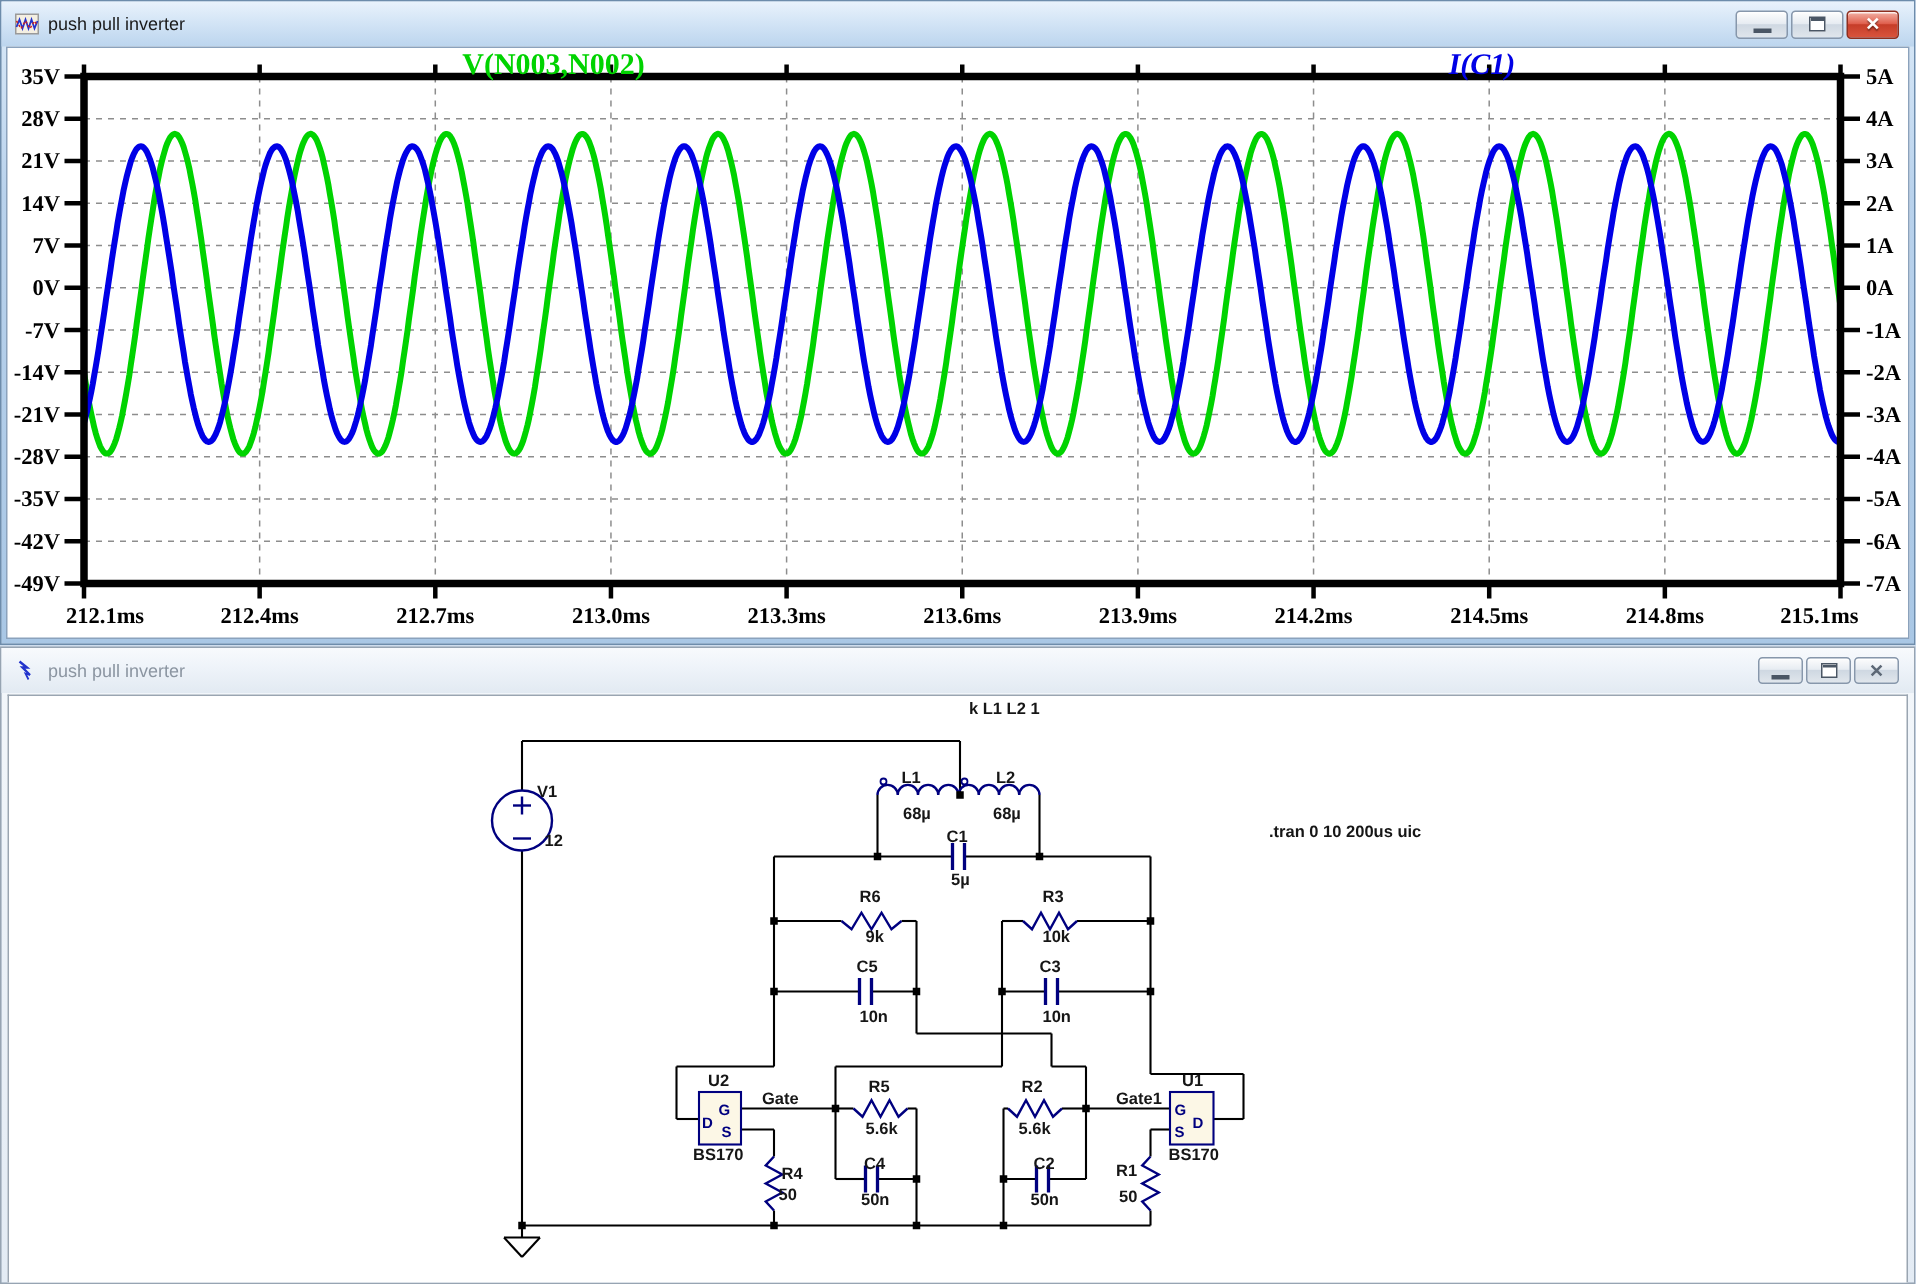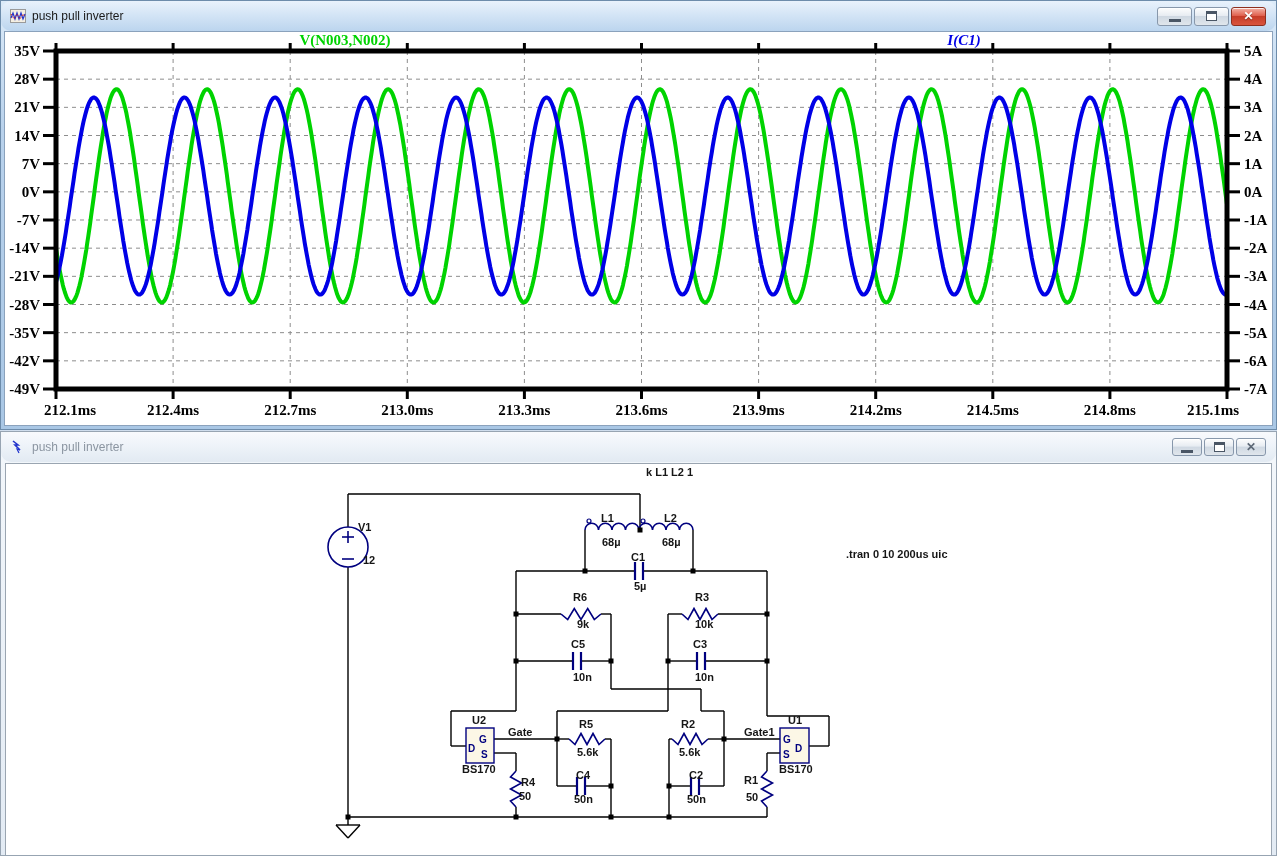--- a/index.html
+++ b/index.html
@@ -5,21 +5,21 @@
   html,body{margin:0;padding:0;}
   body{
     width:1277px;height:856px;overflow:hidden;position:relative;
     background:#cfdded;font-family:"Liberation Sans",sans-serif;
   }
   .window{position:absolute;left:0;width:1277px;}
   .win1{top:0;height:430px;background:linear-gradient(180deg,#dcebf9,#b9d2ec 30%,#a9c7e5);
         border:1px solid #6d8cab;box-sizing:border-box;}
   .win2{top:431px;height:425px;background:linear-gradient(180deg,#f3f7fb,#e3ebf4);
         border:1px solid #97a4b2;box-sizing:border-box;}
-  .titlebar{position:absolute;top:0;left:0;right:0;height:30px;display:flex;align-items:center;border-radius:10px;}
+  .titlebar{position:absolute;top:0;left:0;right:0;height:30px;display:flex;align-items:center;}
   .tb1{background:linear-gradient(180deg,#e9f2fc,#d4e5f6 45%,#bcd5ee);}
   .tb2{background:linear-gradient(180deg,#f8fafd,#eef3f9 45%,#e2eaf2);}
   .tb-icon{width:16px;height:16px;margin:0 6px 0 9px;flex:0 0 auto;}
   .tb-title{font-size:12px;color:#1a1a1a;flex:1 1 auto;white-space:nowrap;}
   .tb2 .tb-title{color:#8b95a1;}
   .tb-buttons{display:flex;gap:2px;margin-right:10px;}
   .tb-btn{width:35px;height:19px;border:1px solid #8797ab;border-radius:3px;
       background:linear-gradient(180deg,#fdfdfd,#e7ecf2 45%,#cfd8e2 50%,#e0e6ec);
       display:flex;align-items:center;justify-content:center;box-sizing:border-box;
       box-shadow:inset 0 1px 0 rgba(255,255,255,.8);cursor:default;}
@@ -30,21 +30,21 @@
   .close1 .glyph-x{color:#fff;font-size:12px;font-weight:bold;line-height:1;text-shadow:0 1px 1px rgba(0,0,0,.4);}
   .win2 .glyph-x{color:#5d6876;font-size:12px;font-weight:bold;line-height:1;}
   .glyph-restore{width:9px;height:8px;border:1px solid #4a5665;box-shadow:inset 0 2px 0 #4a5665;background:#fff;}
   .client{position:absolute;background:#ffffff;}
   .client1{top:30px;left:3px;right:3px;bottom:3px;border:1px solid #8ba2bc;}
   .client2{top:31px;left:4px;right:4px;bottom:0;border:1px solid #9aa5b1;border-bottom:none;}
   svg.layer{position:absolute;left:0;pointer-events:none;}
   #plot-svg{top:30px;width:1277px;height:400px;}
   #schem-svg{top:31px;width:1277px;height:394px;}
   .trace-label{position:absolute;top:31px;height:17px;font-family:"Liberation Serif",serif;
-      font-weight:bold;font-size:15px;white-space:nowrap;transform:translateX(-50%);}
+      font-weight:bold;font-size:20px;white-space:nowrap;transform:translateX(-50%);margin-left:24px;}
   .tick-label{font-family:"Liberation Serif",serif;font-weight:bold;font-size:15px;fill:#000;}
   .schem-label{font-family:"Liberation Sans",sans-serif;font-weight:bold;font-size:11px;fill:#161616;}
   .pin-label{font-family:"Liberation Sans",sans-serif;font-weight:bold;font-size:10px;fill:#00007f;}
 </style>
 </head>
 <body>
 
 <div class="window win1">
   <div class="titlebar tb1">
     <svg class="tb-icon" viewBox="0 0 16 16">

